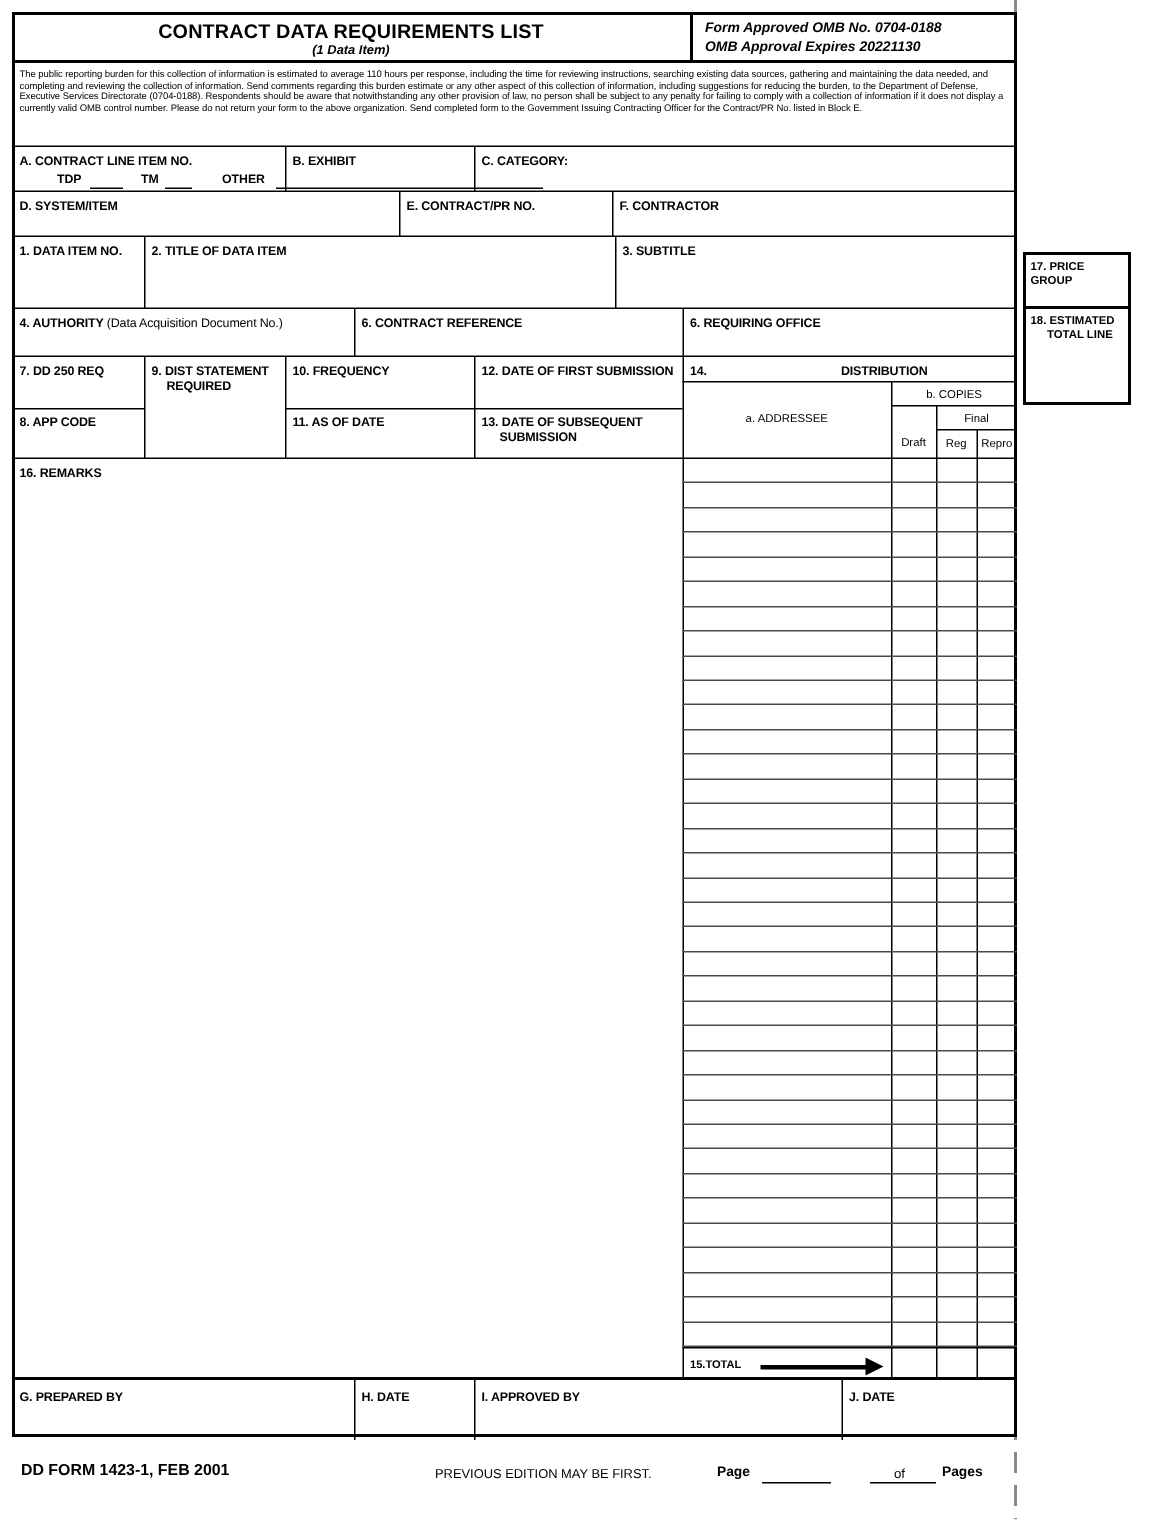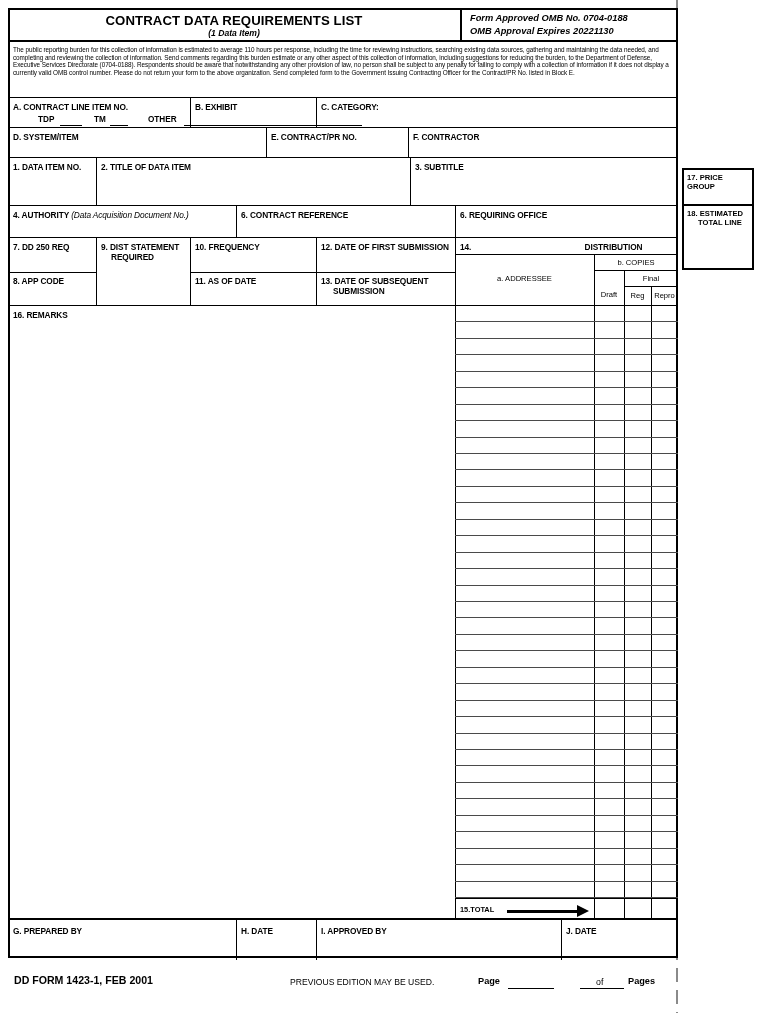--- a/index.html
+++ b/index.html
@@ -10,21 +10,21 @@
     color:#000;
     -webkit-font-smoothing:none;
   }
   .page{position:relative;width:768px;height:1013px;overflow:hidden;}
 
   
   .abs{position:absolute;box-sizing:border-box;}
   .bx{position:absolute;box-sizing:border-box;border:1px solid #000;}
   .lbl{font-size:8.3px;font-weight:bold;letter-spacing:-0.1px;line-height:10px;}
   .lbl-sm{font-size:7.6px;font-weight:bold;line-height:9px;}
-  .ital{font-style:italic;font-weight:normal;}
+  .ital{font-weight:normal;}
 
   
   #form-frame{left:8px;top:8px;width:670px;height:950px;border:2px solid #000;}
 
   
   #title-band{left:8px;top:8px;width:670px;height:34px;border-bottom:2px solid #000;}
   #title-main{left:0;top:5px;width:452px;text-align:center;font-size:13.2px;font-weight:bold;letter-spacing:.1px;}
   #title-sub{left:0;top:20px;width:452px;text-align:center;font-size:8.6px;font-style:italic;font-weight:bold;}
   #omb-div{left:452px;top:0;width:2px;height:34px;background:#000;}
   #omb-1{left:462px;top:5px;font-size:9.3px;font-style:italic;font-weight:bold;}
@@ -210,21 +210,21 @@
     <div class="abs lbl" style="left:313px;top:4px;">12. DATE OF FIRST SUBMISSION</div>
     <div class="abs" style="left:313px;top:16px;width:130px;height:16px;"></div>
 
     <div class="abs lbl" style="left:313px;top:38px;">
       <span>13. DATE OF SUBSEQUENT</span><br>
       <span style="margin-left:12px;display:inline-block;">SUBMISSION</span>
     </div>
     <div class="abs" style="left:313px;top:58px;width:130px;height:8px;"></div>
 
     <div class="abs lbl" style="left:452px;top:4px;">14.</div>
-    <div class="abs lbl" style="left:447px;top:4px;width:269px;text-align:center;margin-left:24px;">DISTRIBUTION</div>
+    <div class="abs lbl" style="left:447px;top:4px;width:269px;text-align:center;">DISTRIBUTION</div>
 
     <div class="abs" style="left:447px;top:16px;width:223px;height:1px;background:#000;"></div>
     <div class="vdiv" style="left:586px;top:16px;height:52px;"></div>
     <div class="abs" style="left:586px;top:32px;width:84px;height:1px;background:#000;"></div>
     <div class="vdiv" style="left:616px;top:32px;height:36px;"></div>
     <div class="abs" style="left:616px;top:48px;width:54px;height:1px;background:#000;"></div>
     <div class="vdiv" style="left:643px;top:48px;height:20px;"></div>
 
     <div class="abs" style="left:447px;top:36px;width:139px;text-align:center;font-size:7.6px;">a. ADDRESSEE</div>
     <div class="abs" style="left:586px;top:20px;width:84px;text-align:center;font-size:7.6px;">b. COPIES</div>
@@ -484,21 +484,21 @@
     <div class="abs" style="left:233px;top:18px;width:70px;height:20px;"></div>
 
     <div class="abs lbl" style="left:313px;top:6px;">I. APPROVED BY</div>
     <div class="abs" style="left:313px;top:18px;width:235px;height:20px;"></div>
 
     <div class="abs lbl" style="left:558px;top:6px;">J. DATE</div>
     <div class="abs" style="left:558px;top:18px;width:107px;height:20px;"></div>
   </div>
 
   <div id="form-id" class="abs">DD FORM 1423-1, FEB 2001</div>
-  <div id="prev-ed" class="abs">PREVIOUS EDITION MAY BE USED.</div>
+  <div id="prev-ed" class="abs">PREVIOUS EDITION MAY BE FIRST.</div>
   <div id="pg-page" class="abs">Page</div>
   <div id="pg-line1" class="abs"></div>
   <div id="pg-of" class="abs">of</div>
   <div id="pg-line2" class="abs"></div>
   <div id="pg-pages" class="abs">Pages</div>
 
   <div id="panel-17" class="abs">
     <div class="abs lbl-sm" style="left:3px;top:3px;">17. PRICE GROUP</div>
     <div class="abs" style="left:3px;top:16px;width:62px;height:18px;"></div>
   </div>

